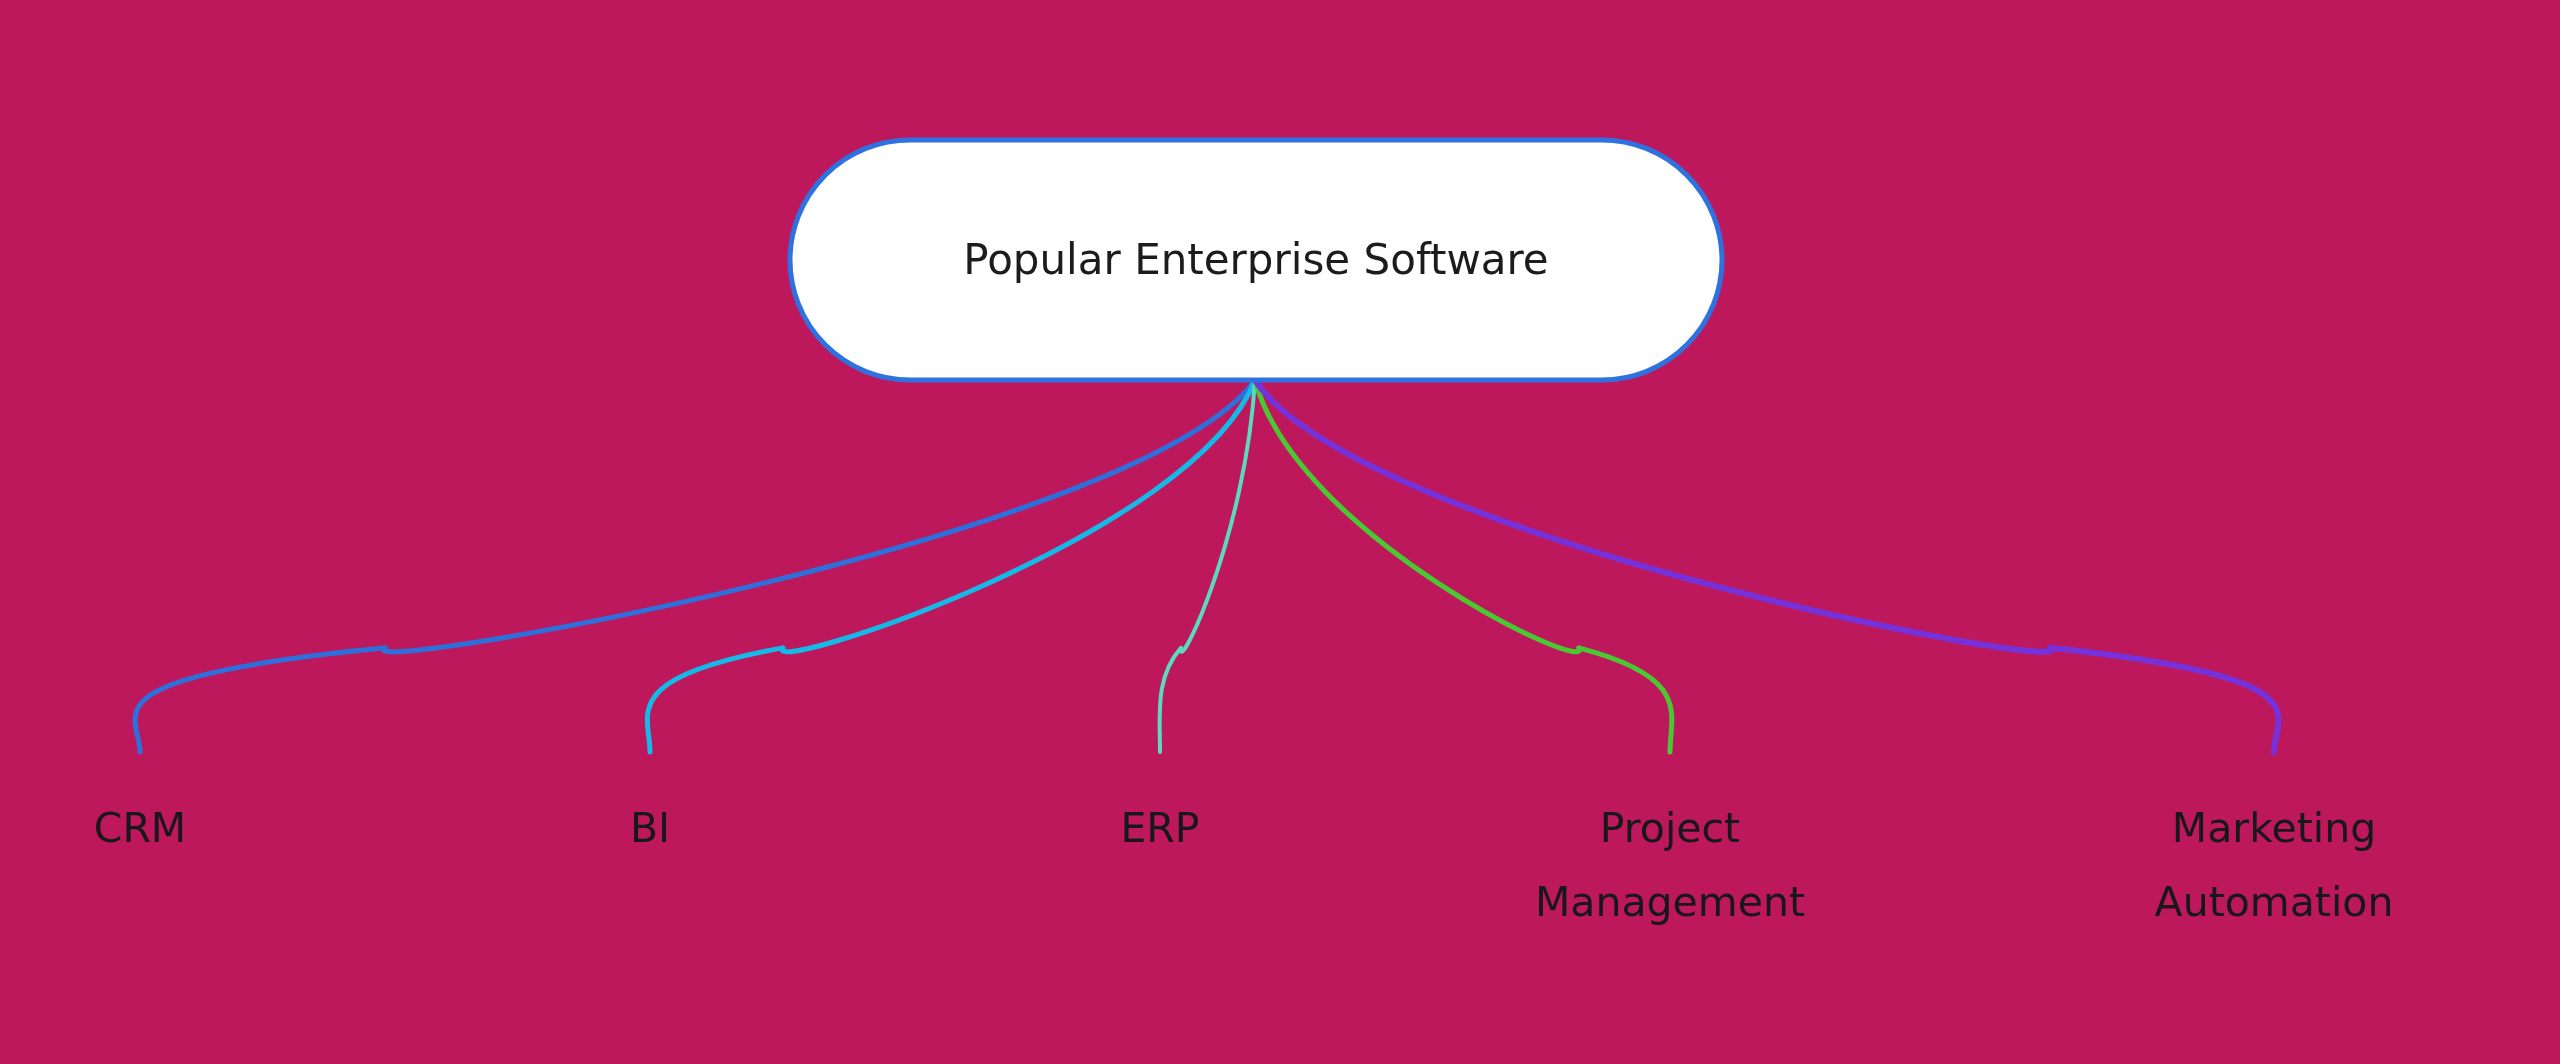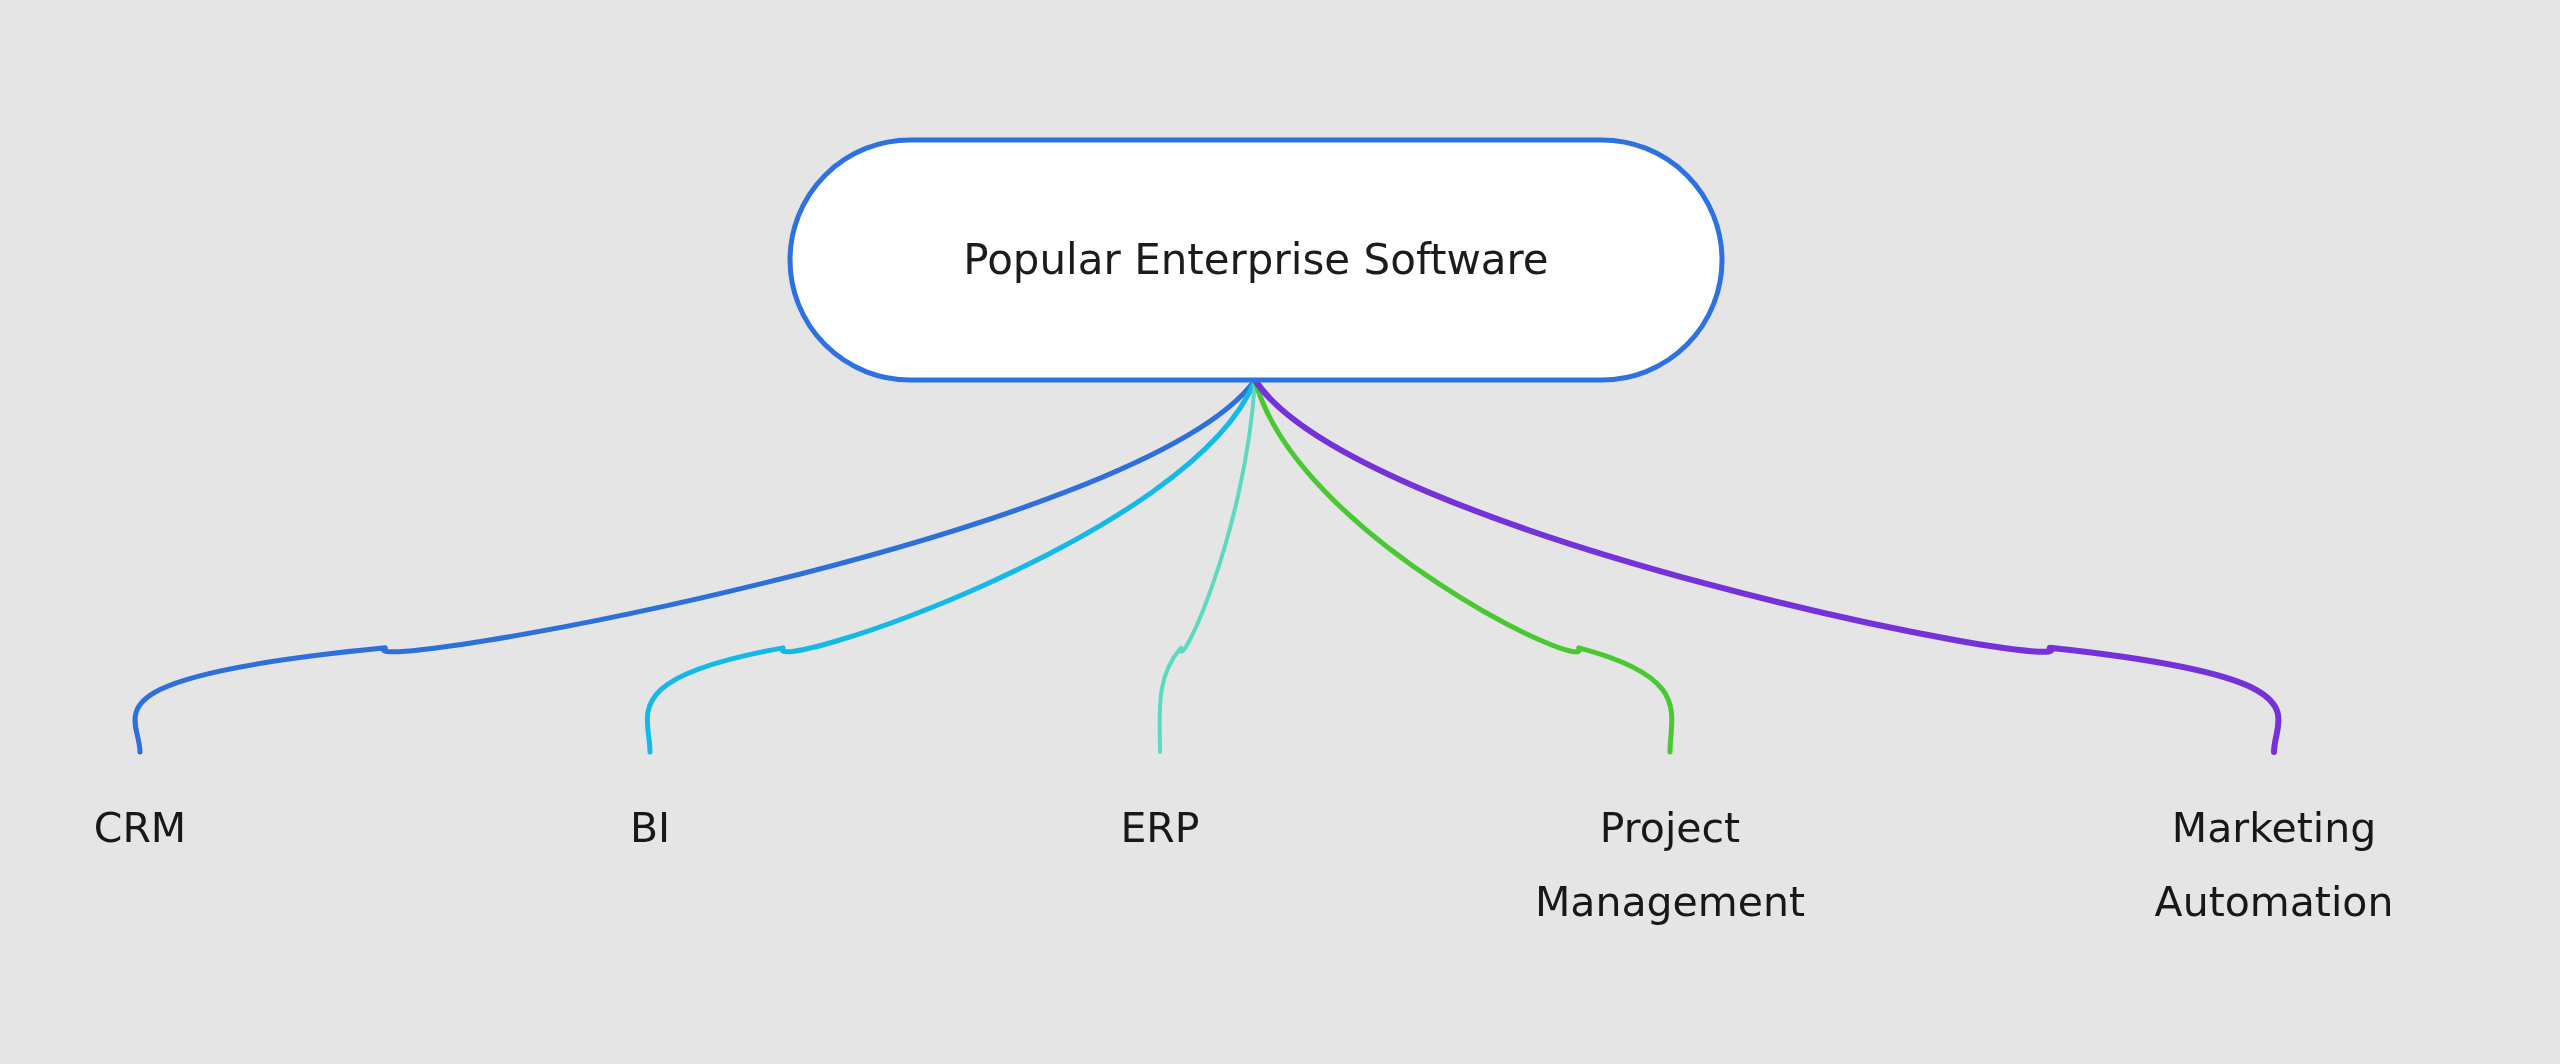--- a/index.html
+++ b/index.html
@@ -45,21 +45,21 @@
   .leaf-label-text {
     font-family: "DejaVu Sans", sans-serif;
     font-size: 41px;
     fill: #18181b;
     text-anchor: middle;
   }
 </style>
 </head>
 <body style="background: rgb(253, 253, 253);">
 
-<div id="mindmap-canvas" style="background: #e5e5e5;">
+<div id="mindmap-canvas" style="background: #be185d;">
 
   <svg id="mindmap-svg" viewBox="0 0 2560 1064">
 
     <g id="branch-layer">
         <path class="branch-path" d="M 1255 380 C 1143.5 536.24 340.70000000000005 677.6 385.29999999999995 647.8399999999999 C 78.675 677.6 140 714.8 140 752" stroke="#2d6fdb" stroke-width="5"></path>
         <path class="branch-path" d="M 1255 380 C 1194.5 536.24 758.9000000000001 677.6 783.0999999999999 647.8399999999999 C 616.725 677.6 650 714.8 650 752" stroke="#15b9e8" stroke-width="5"></path>
         <path class="branch-path" d="M 1255 380 C 1245.5 536.24 1177.1 677.6 1180.9 647.8399999999999 C 1154.775 677.6 1160 714.8 1160 752" stroke="#5cd9c1" stroke-width="4"></path>
         <path class="branch-path" d="M 1255 380 C 1296.5 536.24 1595.3 677.6 1578.7 647.8399999999999 C 1692.825 677.6 1670 714.8 1670 752" stroke="#4ac832" stroke-width="5"></path>
         <path class="branch-path" d="M 1255 380 C 1356.9 536.24 2090.58 677.6 2049.82 647.8399999999999 C 2330.045 677.6 2274 714.8 2274 752" stroke="#7532db" stroke-width="6"></path>
       </g>

